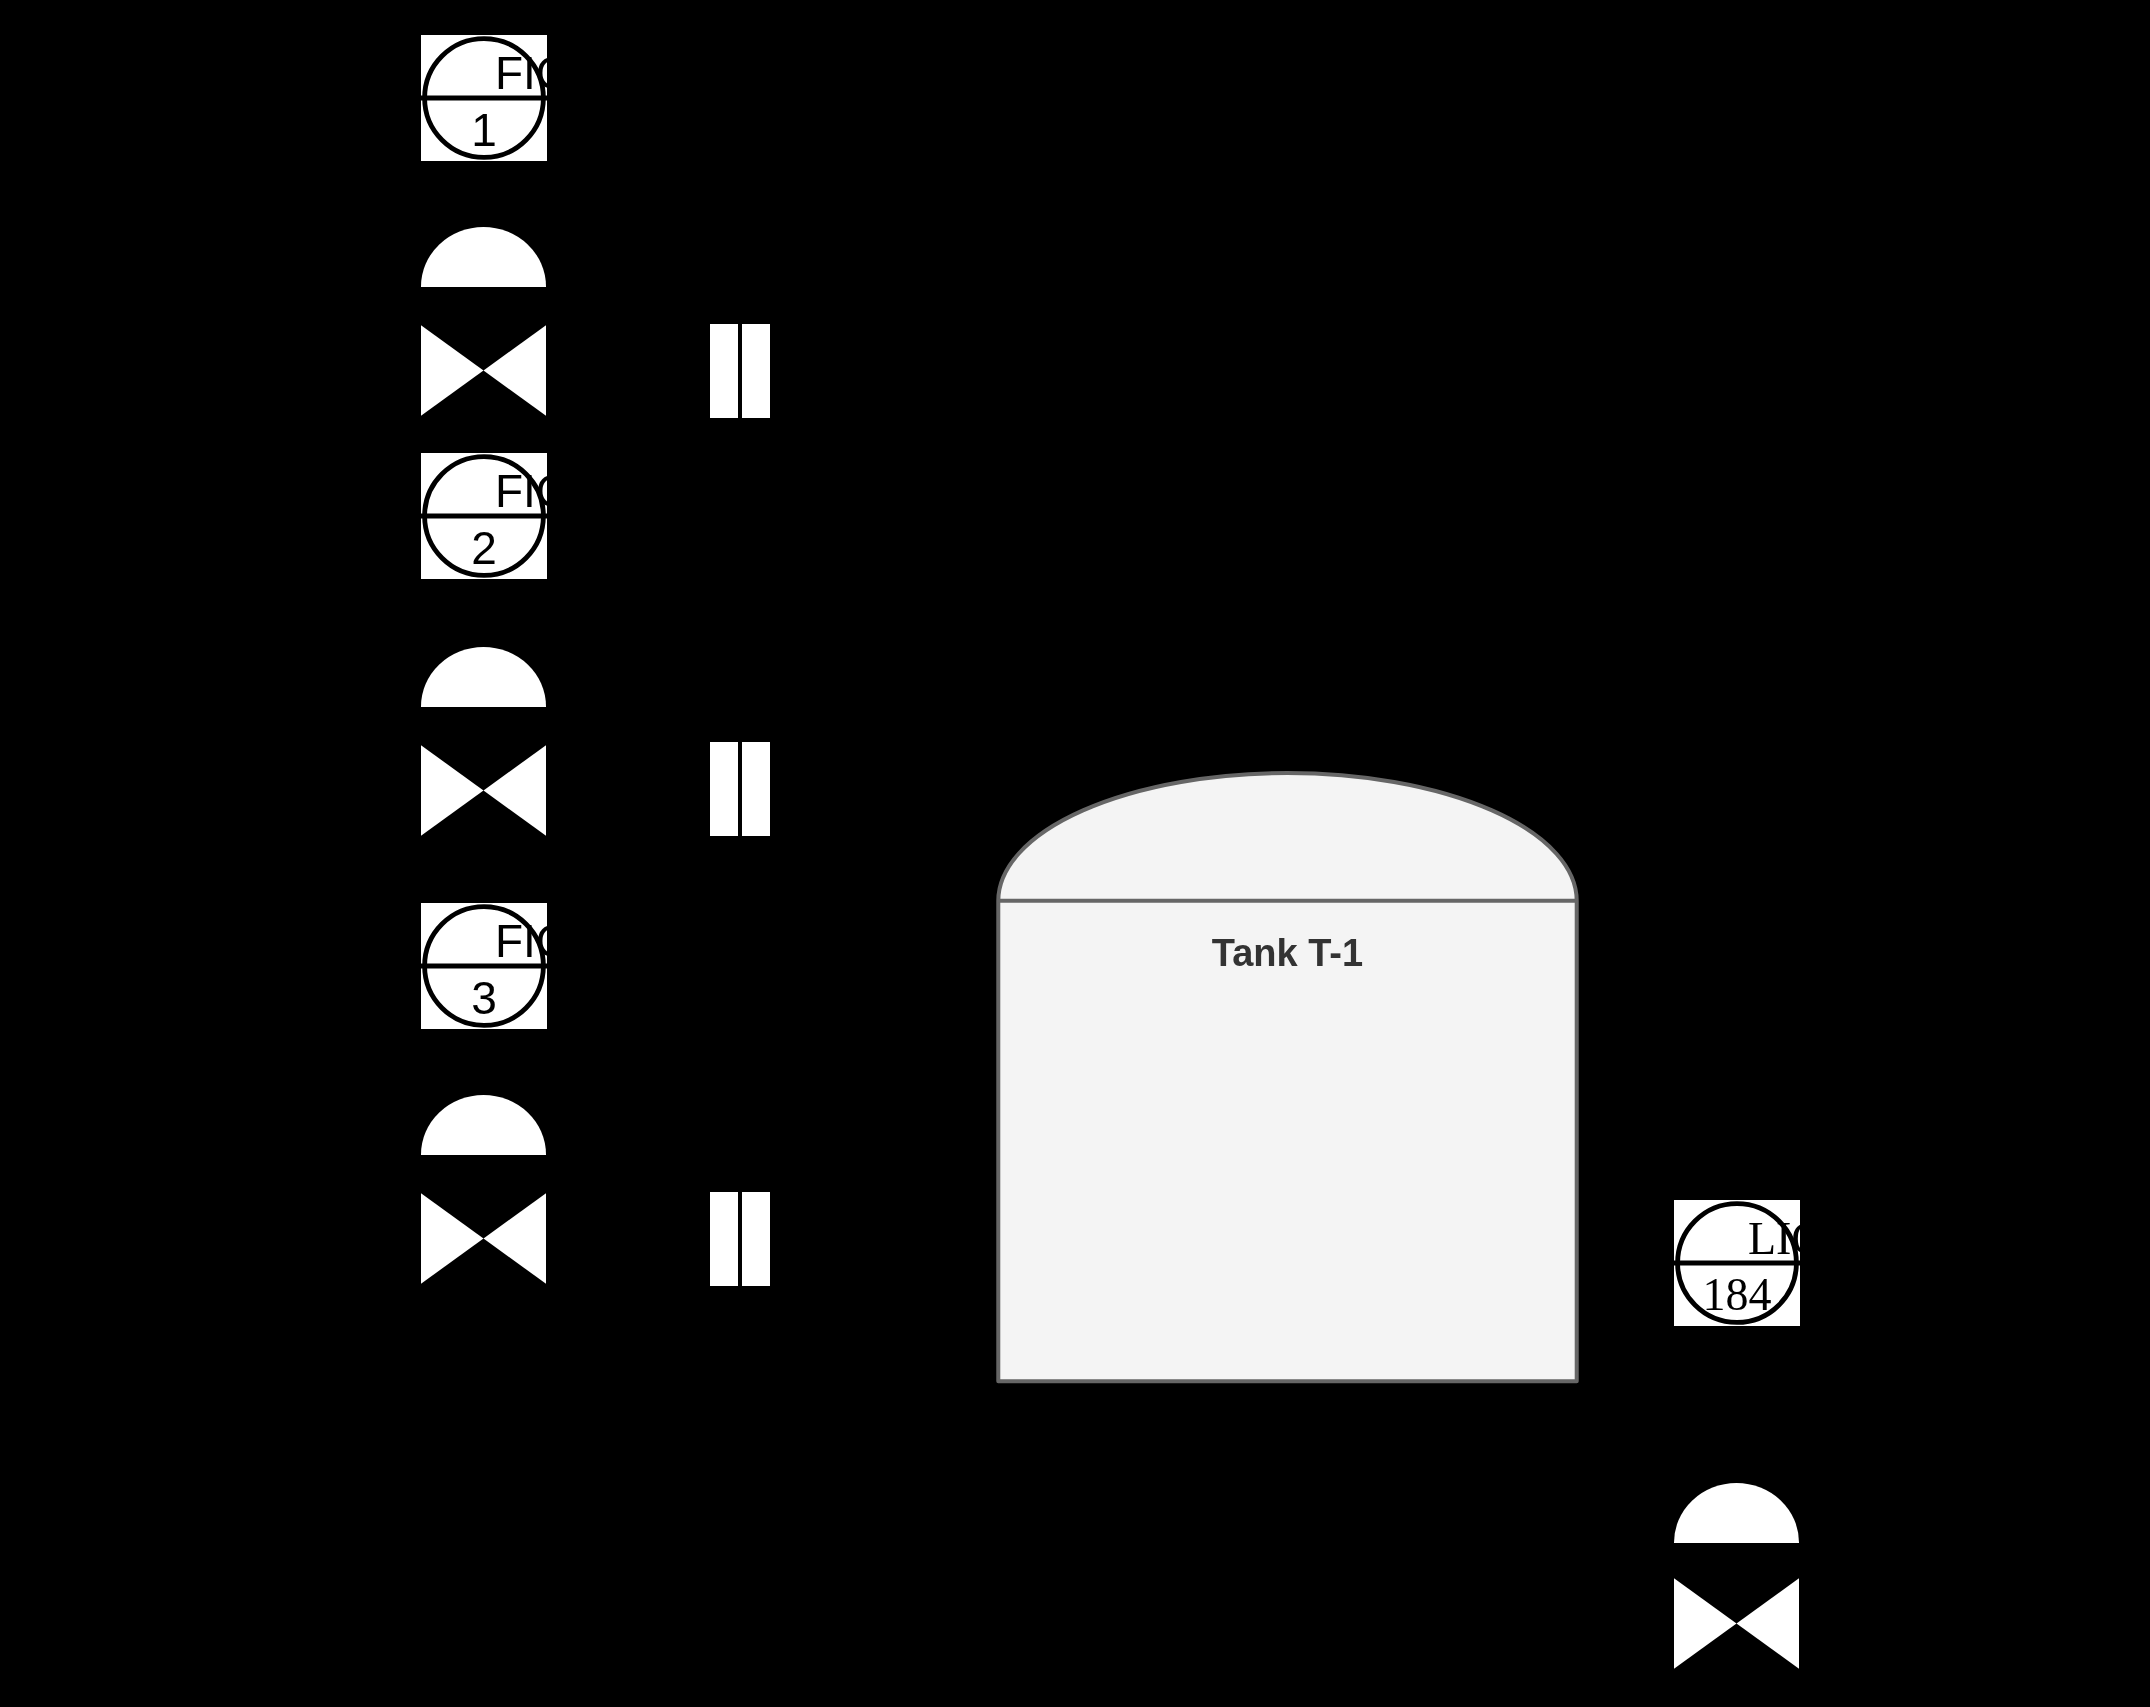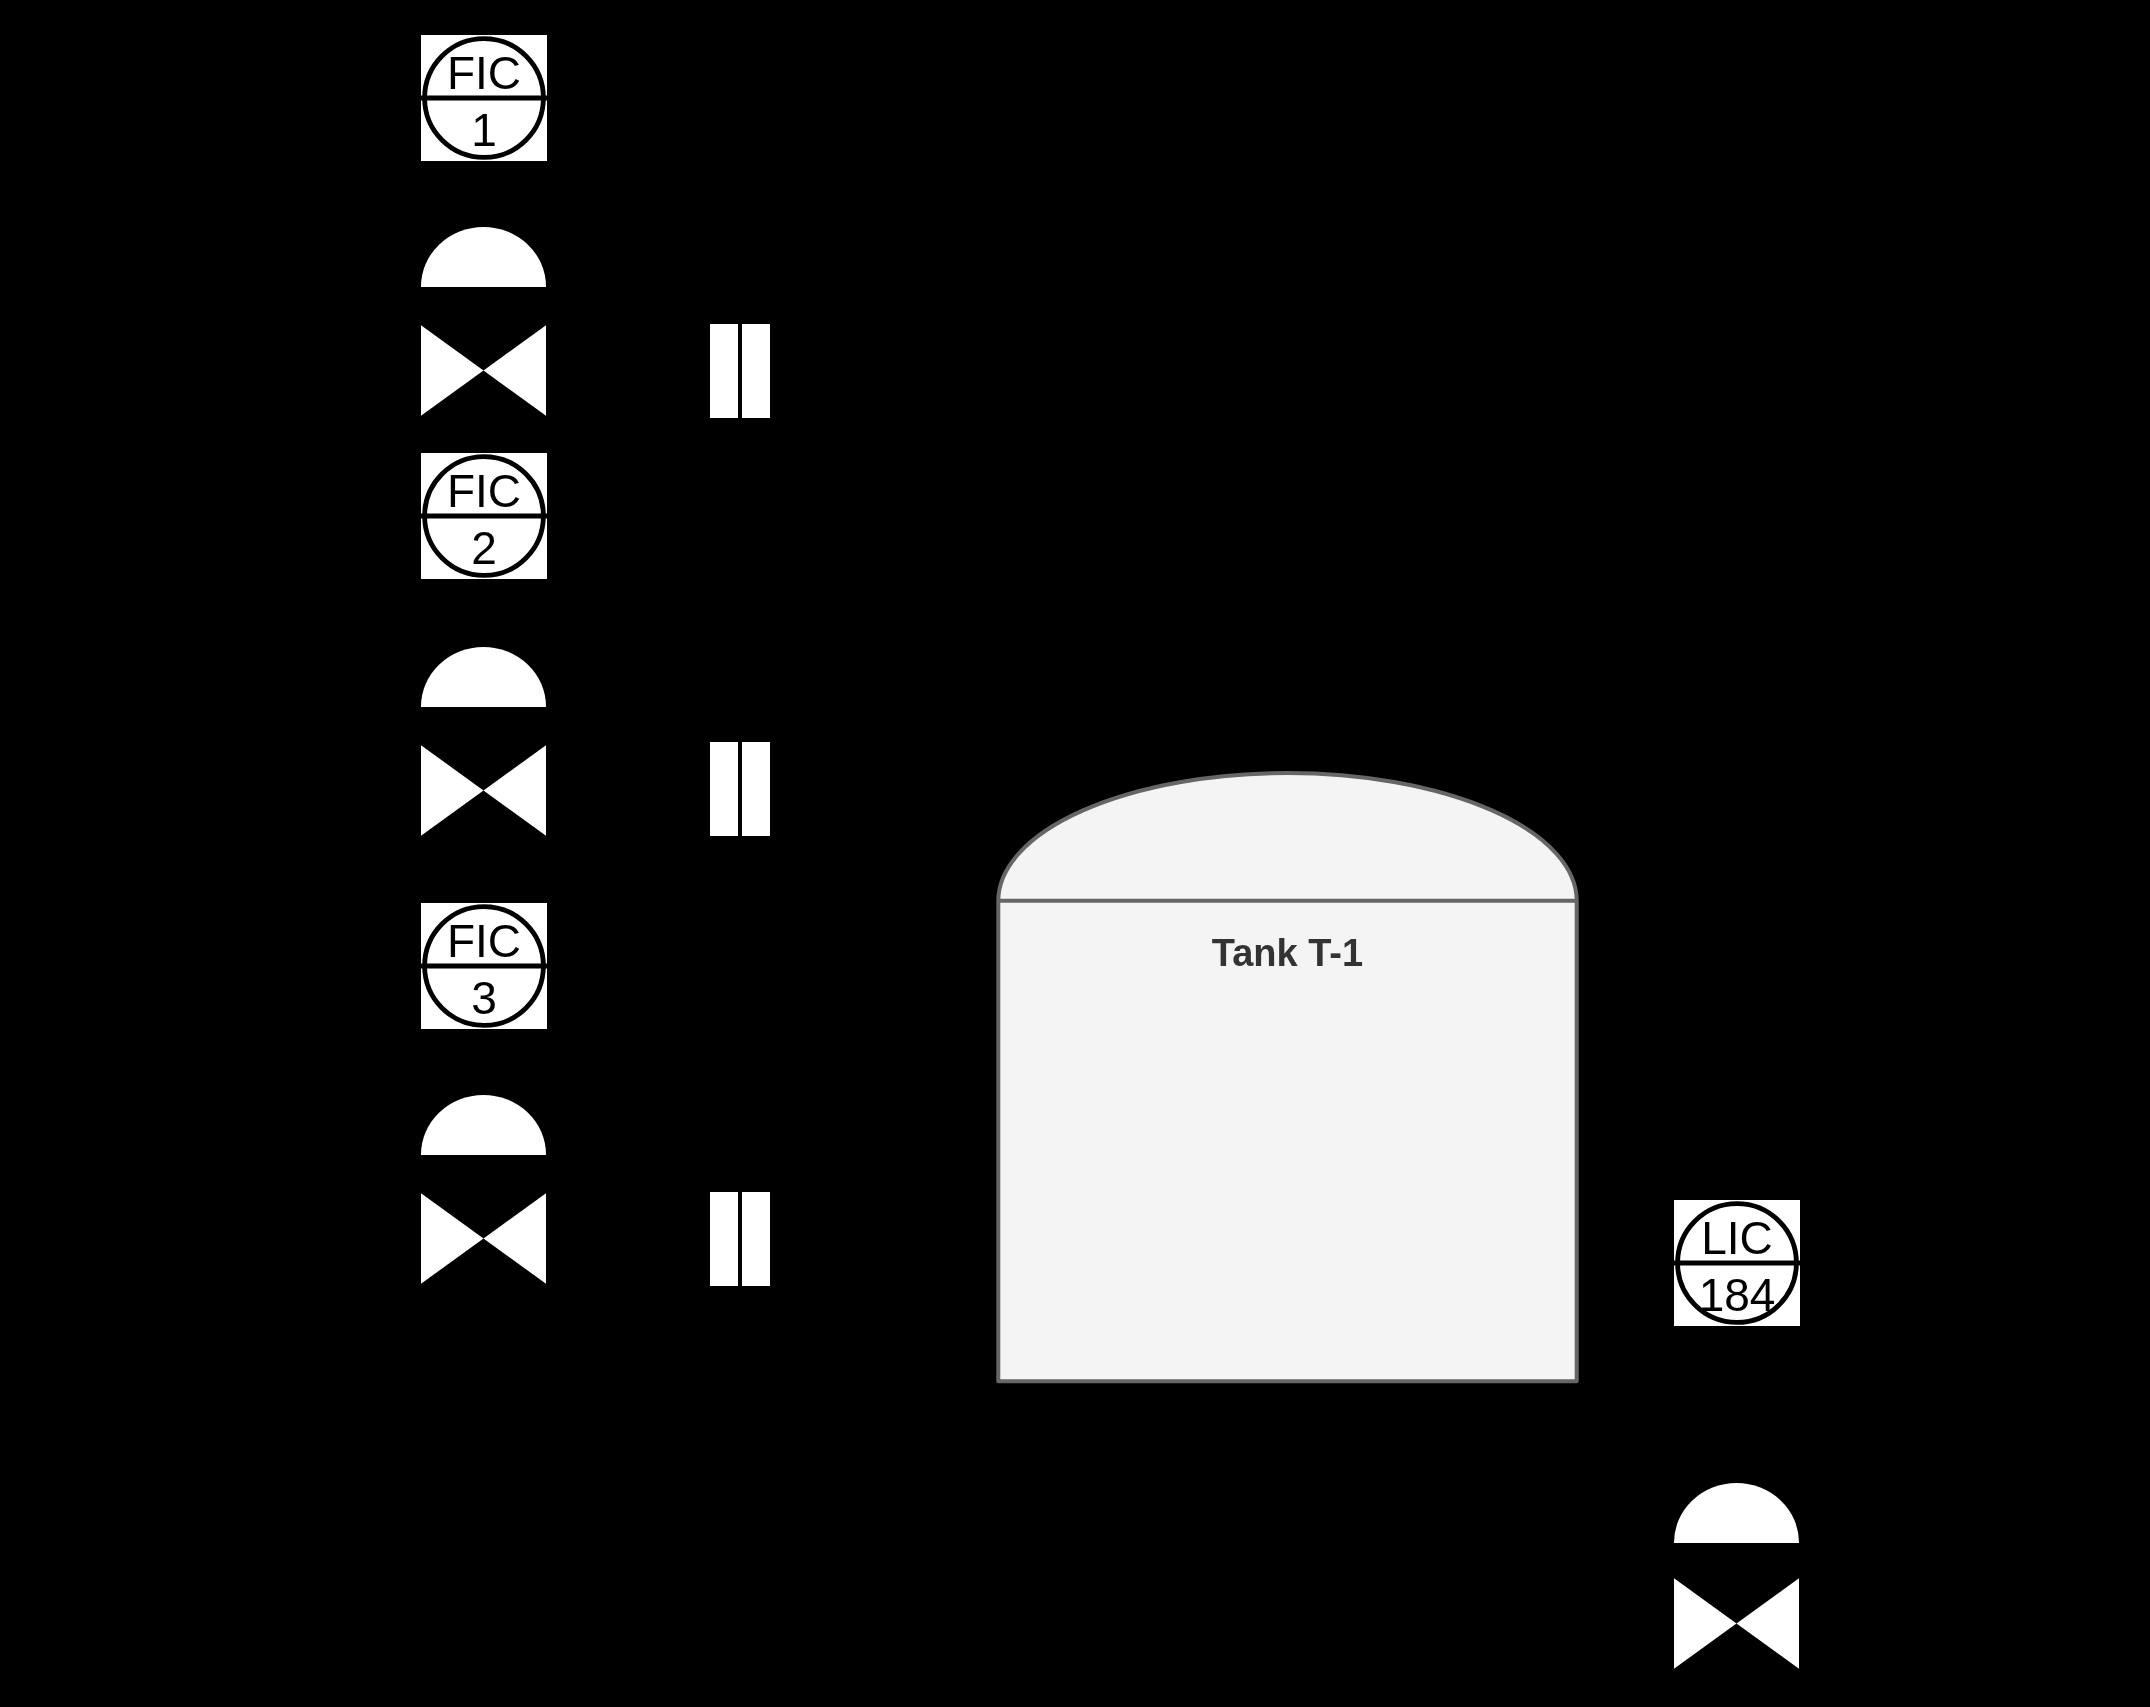--- a/index.html
+++ b/index.html
@@ -42,21 +42,21 @@
     left: 0;
     width: 126px;
     height: 63px;
     display: flex;
     align-items: center;
     justify-content: center;
     font-size: 46px;
     color: #000000;
     box-sizing: border-box;
   }
-  .instr .fn { top: 0; padding-top: 13px; }
+  .instr .fn { top: 0; padding-top: 13px; margin-left: 48px; }
   .instr .tg { top: 63px; }
 
   
   .dome {
     position: absolute;
     width: 125px;
     height: 60px;
     background: #ffffff;
     border-radius: 63px 63px 0 0 / 60px 60px 0 0;
   }
@@ -175,21 +175,21 @@
     <div class="obar b1"></div>
     <div class="obar b2"></div>
   </div>
 
   <svg class="tank-svg" width="587" height="617" viewBox="0 0 730 768">
     <path d="M 5 164 A 360 159 0 0 1 725 164 L 725 762 L 5 762 Z"></path>
     <line x1="5" y1="164" x2="725" y2="164"></line>
   </svg>
   <div class="tank-label">Tank T-1</div>
 
-  <div class="instr" style="left:1674px; top:1200px;">
+  <div class="instr" style="left:1674px; top:1200px;font-family:Liberation Serif, serif;">
     <svg viewBox="0 0 157 157">
       <circle cx="78.5" cy="78.5" r="74"></circle>
       <line x1="0" y1="78.5" x2="157" y2="78.5"></line>
     </svg>
     <div class="fn">LIC</div>
     <div class="tg">184</div>
   </div>
 
   <div class="dome" style="left:1674px; top:1483px;"></div>
   <svg class="bowtie" style="left:1674px; top:1578px;" viewBox="0 0 156 113">

